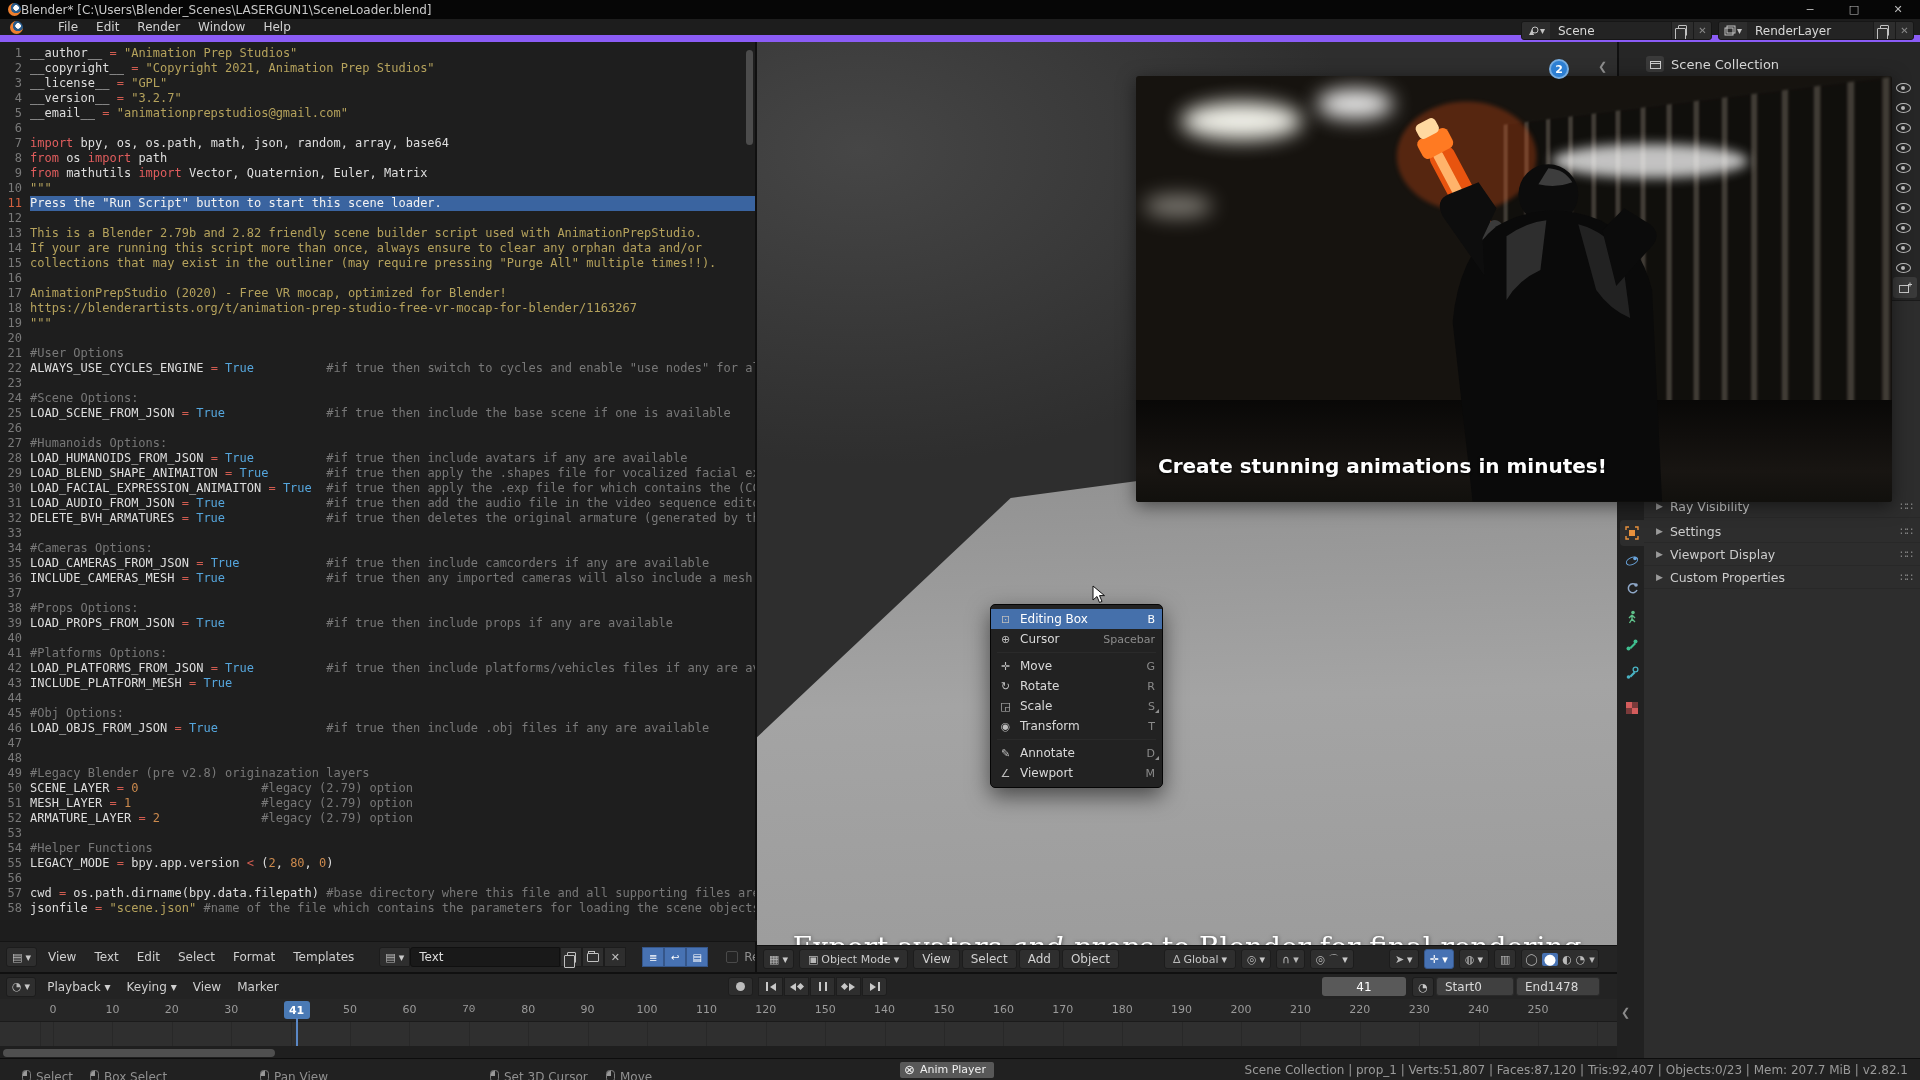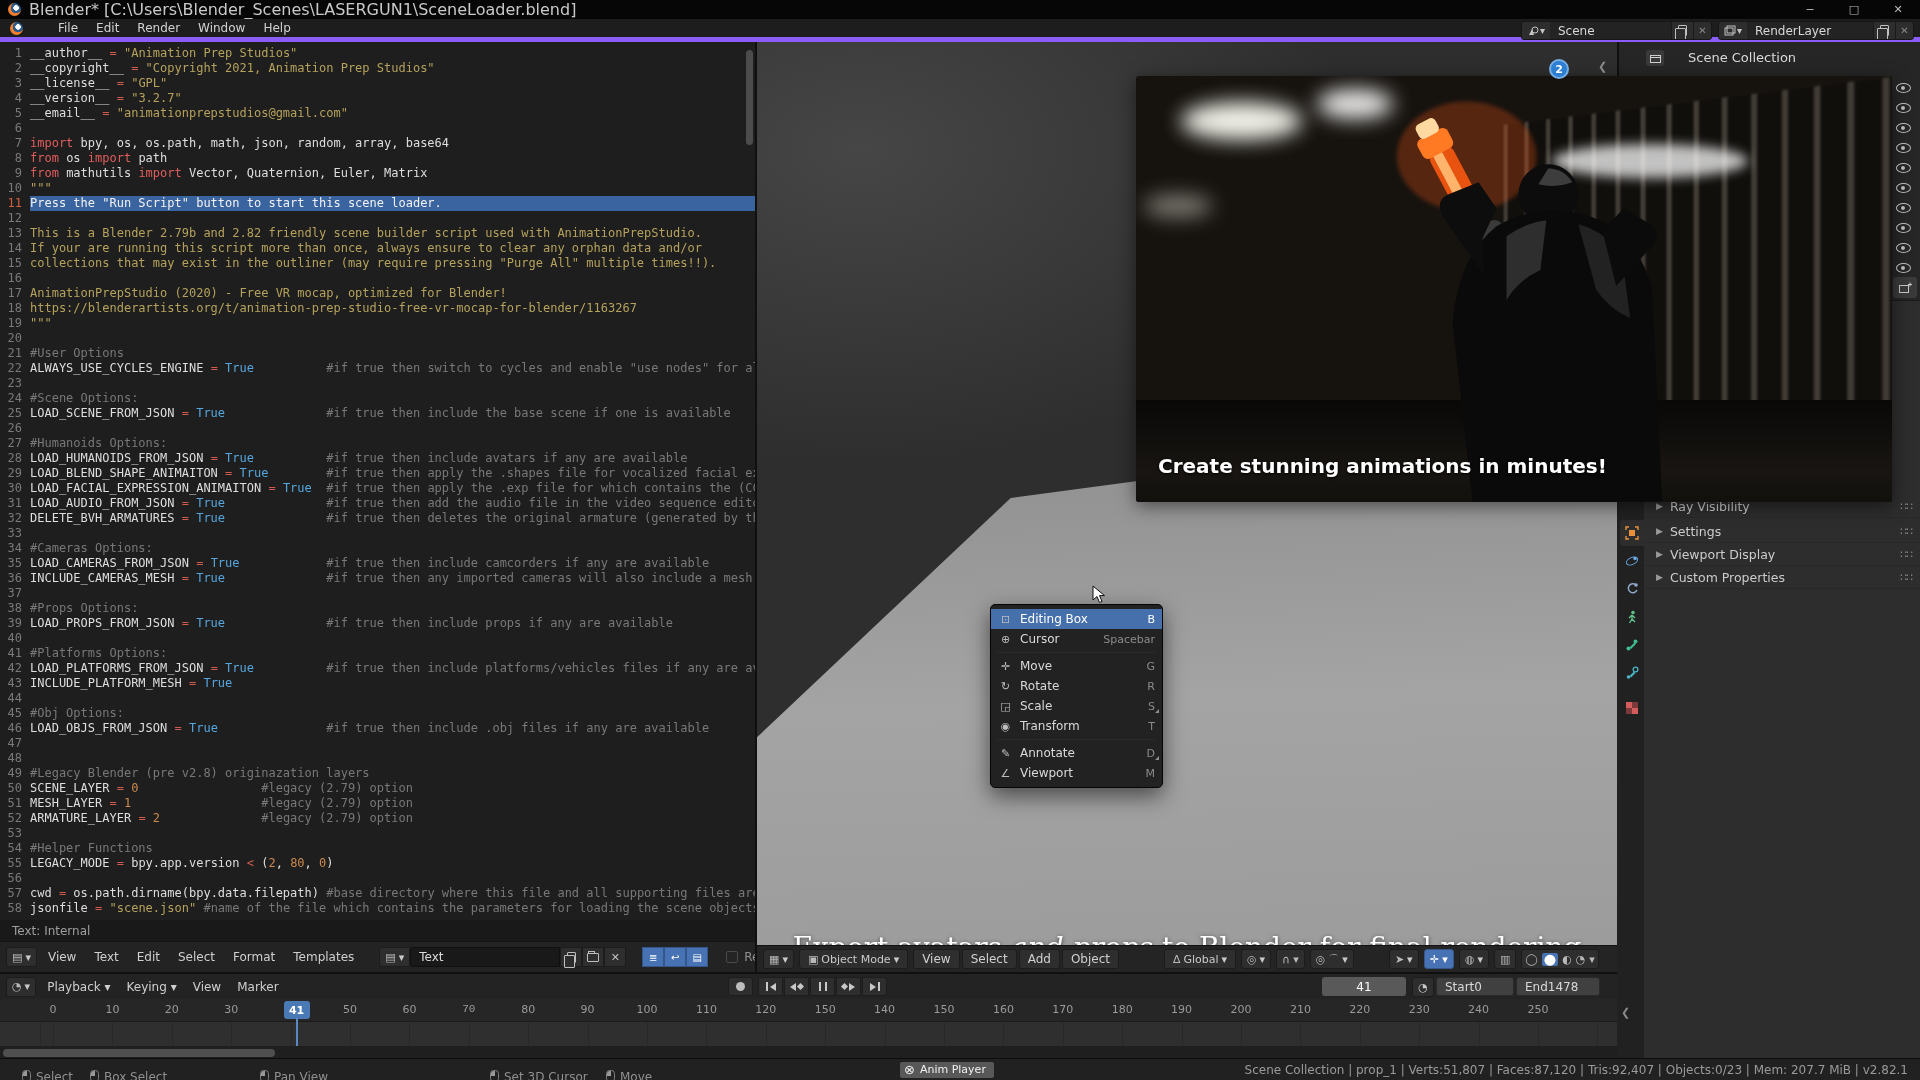--- a/index.html
+++ b/index.html
@@ -1,27 +1,27 @@
 <!DOCTYPE html>
 <html><head>
 <meta charset="utf-8">
 <style>
   *{margin:0;padding:0;box-sizing:border-box}
   html,body{width:1920px;height:1080px;overflow:hidden;background:#111;font-family:"DejaVu Sans","Liberation Sans",sans-serif;-webkit-font-smoothing:antialiased}
   .abs{position:absolute}
   #stage{position:relative;width:1920px;height:1080px;background:#1d1d1d}
 
   
-  #titlebar{left:0;top:0;width:1920px;height:19px;background:#060606;color:#c9c9c9;font-size:16px;display:flex;align-items:center;padding-left:8px;gap:8px}
+  #titlebar{left:0;top:0;width:1920px;height:19px;background:#060606;color:#c9c9c9;font-size:12px;display:flex;align-items:center;padding-left:8px;}
   .winbtn{width:44px;height:19px;display:flex;align-items:center;justify-content:center;color:#bdbdbd;font-size:11px}
   #winbtns{right:0;top:0;display:flex}
   .blogo{width:13px;height:13px;border-radius:50%;background:radial-gradient(circle at 62% 38%,#fff 0 2.5px,#2a5b8a 3px 5px,#ef7f2e 5.5px)}
 
   
-  #topbar{left:0;top:19px;width:1920px;height:23px;background:#1d1d1d;border-bottom:5px solid #8b5cf6;display:flex;align-items:center}
+  #topbar{left:0;top:19px;width:1920px;height:23px;background:#1d1d1d;border-bottom:7px solid #8b5cf6;display:flex;align-items:center}
   #tb-menus{display:flex;align-items:center;margin-left:26px}
   #tb-menus .mi{color:#d2d2d2;font-size:12px;padding:3px 9px;border-radius:3px}
   #tabs{position:absolute;left:256px;top:0;height:23px;display:flex;align-items:stretch}
   .tab{color:#9b9b9b;font-size:12px;padding:4px 11px;border-right:1px solid #141414;display:flex;align-items:center;background:#242424}
   .tab.active{background:#3e3e3e;color:#e9e9e9}
   .tab.addbtn{background:#242424;color:#9b9b9b;padding:4px 8px}
   .dbchip{position:absolute;top:2px;height:19px;display:flex;align-items:center;background:#232323;border:1px solid #161616;border-radius:3px;overflow:hidden}
   .dbchip .ic{width:28px;height:100%;background:#2d2d2d;display:flex;align-items:center;justify-content:center;color:#c3c3c3;font-size:10px;gap:1px}
   .dbchip .nm{flex:1;color:#d8d8d8;font-size:12px;padding:0 8px}
   .dbchip .bt{width:22px;height:100%;background:#2d2d2d;border-left:1px solid #1a1a1a;display:flex;align-items:center;justify-content:center;color:#bdbdbd;font-size:10px}
@@ -82,21 +82,21 @@
   #render{left:1136px;top:76px;width:756px;height:426px;background:#16130f;border-radius:3px;box-shadow:0 4px 18px rgba(0,0,0,.5);overflow:hidden;z-index:30}
   .rl{position:absolute;border-radius:50%;filter:blur(10px)}
   #r-slats{position:absolute;right:-4%;top:6%;width:62%;height:78%;background:repeating-linear-gradient(90deg,rgba(150,142,130,.38) 0 6px,rgba(14,12,10,.92) 6px 30px);transform:perspective(600px) rotateY(-24deg);filter:blur(1.2px);opacity:.85}
   #r-floor{position:absolute;left:0;bottom:0;width:100%;height:24%;background:linear-gradient(#090807,#181512 70%,#11100d)}
   #r-caption{position:absolute;left:22px;bottom:24px;color:#fff;font-size:20px;font-weight:bold;text-shadow:0 1px 3px #000}
   #badge2{left:1549px;top:59px;width:20px;height:20px;border-radius:50%;background:#2d7fd3;border:2px solid #78aee2;color:#fff;font-size:11px;font-weight:bold;display:flex;align-items:center;justify-content:center;z-index:45}
   .chev{color:#8a8a8a;font-size:11px;z-index:46}
 
   
   #rightcol{left:1617px;top:42px;width:303px;height:1016px;background:#262626;border-left:2px solid #101010}
-  #outliner-row{left:1646px;top:50px;height:22px;display:flex;align-items:flex-start;gap:24px;z-index:5}
+  #outliner-row{left:1646px;top:50px;height:22px;display:flex;align-items:flex-end;gap:7px;z-index:5}
   .collic{width:18px;height:16px;background:#3a3a3a;border-radius:3px;display:flex;align-items:center;justify-content:center}
   #outliner-label{color:#dadada;font-size:13px}
   #eyecol{left:1888px;top:78px;width:30px;display:flex;flex-direction:column;align-items:center;z-index:35}
   .eye{width:15px;height:10px;border:1.4px solid #b5b5b5;border-radius:50%;margin:5px 0;position:relative}
   .eye::after{content:"";position:absolute;left:4.2px;top:1.6px;width:4px;height:4px;border-radius:50%;background:#b5b5b5}
   #rc-widgets{z-index:35}
   .dots{color:#8a8a8a;font-size:11px;letter-spacing:-1px}
   
   #props{left:1617px;top:300px;width:303px;height:758px;background:#2d2d2d;border-top:1px solid #1a1a1a}
   #prop-tabs{position:absolute;left:0;top:0;width:27px;height:758px;background:#212121}
@@ -185,23 +185,20 @@
           <span class="copyic"></span>
         </span>
       <span class="bt bx">✕</span>
     </div>
   </div>
 
   <div id="editor" class="abs">
     <div id="code"><div class="line"><span class="ln">1</span><span class="cd"><span class="p">__author__ </span><span class="o">= </span><span class="s">"Animation Prep Studios"</span></span></div><div class="line"><span class="ln">2</span><span class="cd"><span class="p">__copyright__ </span><span class="o">= </span><span class="s">"Copyright 2021, Animation Prep Studios"</span></span></div><div class="line"><span class="ln">3</span><span class="cd"><span class="p">__license__ </span><span class="o">= </span><span class="s">"GPL"</span></span></div><div class="line"><span class="ln">4</span><span class="cd"><span class="p">__version__ </span><span class="o">= </span><span class="s">"3.2.7"</span></span></div><div class="line"><span class="ln">5</span><span class="cd"><span class="p">__email__ </span><span class="o">= </span><span class="s">"animationprepstudios@gmail.com"</span></span></div><div class="line"><span class="ln">6</span><span class="cd"></span></div><div class="line"><span class="ln">7</span><span class="cd"><span class="k">import</span><span class="p"> bpy, os, os.path, math, json, random, array, base64</span></span></div><div class="line"><span class="ln">8</span><span class="cd"><span class="k">from</span><span class="p"> os </span><span class="k">import</span><span class="p"> path</span></span></div><div class="line"><span class="ln">9</span><span class="cd"><span class="k">from</span><span class="p"> mathutils </span><span class="k">import</span><span class="p"> Vector, Quaternion, Euler, Matrix</span></span></div><div class="line"><span class="ln">10</span><span class="cd"><span class="s">"""</span></span></div><div class="line sel"><span class="ln cur">11</span><span class="cd"><span class="s">Press the "Run Script" button to start this scene loader.</span></span></div><div class="line"><span class="ln">12</span><span class="cd"></span></div><div class="line"><span class="ln">13</span><span class="cd"><span class="s">This is a Blender 2.79b and 2.82 friendly scene builder script used with AnimationPrepStudio.</span></span></div><div class="line"><span class="ln">14</span><span class="cd"><span class="s">If your are running this script more than once, always ensure to clear any orphan data and/or</span></span></div><div class="line"><span class="ln">15</span><span class="cd"><span class="s">collections that may exist in the outliner (may require pressing "Purge All" multiple times!!).</span></span></div><div class="line"><span class="ln">16</span><span class="cd"></span></div><div class="line"><span class="ln">17</span><span class="cd"><span class="s">AnimationPrepStudio (2020) - Free VR mocap, optimized for Blender!</span></span></div><div class="line"><span class="ln">18</span><span class="cd"><span class="s">https://blenderartists.org/t/animation-prep-studio-free-vr-mocap-for-blender/1163267</span></span></div><div class="line"><span class="ln">19</span><span class="cd"><span class="s">"""</span></span></div><div class="line"><span class="ln">20</span><span class="cd"></span></div><div class="line"><span class="ln">21</span><span class="cd"><span class="c">#User Options</span></span></div><div class="line"><span class="ln">22</span><span class="cd"><span class="p">ALWAYS_USE_CYCLES_ENGINE </span><span class="o">= </span><span class="b">True</span><span class="p">          </span><span class="c">#if true then switch to cycles and enable "use nodes" for al</span></span></div><div class="line"><span class="ln">23</span><span class="cd"></span></div><div class="line"><span class="ln">24</span><span class="cd"><span class="c">#Scene Options:</span></span></div><div class="line"><span class="ln">25</span><span class="cd"><span class="p">LOAD_SCENE_FROM_JSON </span><span class="o">= </span><span class="b">True</span><span class="p">              </span><span class="c">#if true then include the base scene if one is available</span></span></div><div class="line"><span class="ln">26</span><span class="cd"></span></div><div class="line"><span class="ln">27</span><span class="cd"><span class="c">#Humanoids Options:</span></span></div><div class="line"><span class="ln">28</span><span class="cd"><span class="p">LOAD_HUMANOIDS_FROM_JSON </span><span class="o">= </span><span class="b">True</span><span class="p">          </span><span class="c">#if true then include avatars if any are available</span></span></div><div class="line"><span class="ln">29</span><span class="cd"><span class="p">LOAD_BLEND_SHAPE_ANIMAITON </span><span class="o">= </span><span class="b">True</span><span class="p">        </span><span class="c">#if true then apply the .shapes file for vocalized facial ex</span></span></div><div class="line"><span class="ln">30</span><span class="cd"><span class="p">LOAD_FACIAL_EXPRESSION_ANIMAITON </span><span class="o">= </span><span class="b">True</span><span class="p">  </span><span class="c">#if true then apply the .exp file for which contains the (CC</span></span></div><div class="line"><span class="ln">31</span><span class="cd"><span class="p">LOAD_AUDIO_FROM_JSON </span><span class="o">= </span><span class="b">True</span><span class="p">              </span><span class="c">#if true then add the audio file in the video sequence edito</span></span></div><div class="line"><span class="ln">32</span><span class="cd"><span class="p">DELETE_BVH_ARMATURES </span><span class="o">= </span><span class="b">True</span><span class="p">              </span><span class="c">#if true then deletes the original armature (generated by th</span></span></div><div class="line"><span class="ln">33</span><span class="cd"></span></div><div class="line"><span class="ln">34</span><span class="cd"><span class="c">#Cameras Options:</span></span></div><div class="line"><span class="ln">35</span><span class="cd"><span class="p">LOAD_CAMERAS_FROM_JSON </span><span class="o">= </span><span class="b">True</span><span class="p">            </span><span class="c">#if true then include camcorders if any are available</span></span></div><div class="line"><span class="ln">36</span><span class="cd"><span class="p">INCLUDE_CAMERAS_MESH </span><span class="o">= </span><span class="b">True</span><span class="p">              </span><span class="c">#if true then any imported cameras will also include a mesh</span></span></div><div class="line"><span class="ln">37</span><span class="cd"></span></div><div class="line"><span class="ln">38</span><span class="cd"><span class="c">#Props Options:</span></span></div><div class="line"><span class="ln">39</span><span class="cd"><span class="p">LOAD_PROPS_FROM_JSON </span><span class="o">= </span><span class="b">True</span><span class="p">              </span><span class="c">#if true then include props if any are available</span></span></div><div class="line"><span class="ln">40</span><span class="cd"></span></div><div class="line"><span class="ln">41</span><span class="cd"><span class="c">#Platforms Options:</span></span></div><div class="line"><span class="ln">42</span><span class="cd"><span class="p">LOAD_PLATFORMS_FROM_JSON </span><span class="o">= </span><span class="b">True</span><span class="p">          </span><span class="c">#if true then include platforms/vehicles files if any are av</span></span></div><div class="line"><span class="ln">43</span><span class="cd"><span class="p">INCLUDE_PLATFORM_MESH </span><span class="o">= </span><span class="b">True</span></span></div><div class="line"><span class="ln">44</span><span class="cd"></span></div><div class="line"><span class="ln">45</span><span class="cd"><span class="c">#Obj Options:</span></span></div><div class="line"><span class="ln">46</span><span class="cd"><span class="p">LOAD_OBJS_FROM_JSON </span><span class="o">= </span><span class="b">True</span><span class="p">               </span><span class="c">#if true then include .obj files if any are available</span></span></div><div class="line"><span class="ln">47</span><span class="cd"></span></div><div class="line"><span class="ln">48</span><span class="cd"></span></div><div class="line"><span class="ln">49</span><span class="cd"><span class="c">#Legacy Blender (pre v2.8) originazation layers</span></span></div><div class="line"><span class="ln">50</span><span class="cd"><span class="p">SCENE_LAYER </span><span class="o">= </span><span class="n">0</span><span class="p">                 </span><span class="c">#legacy (2.79) option</span></span></div><div class="line"><span class="ln">51</span><span class="cd"><span class="p">MESH_LAYER </span><span class="o">= </span><span class="n">1</span><span class="p">                  </span><span class="c">#legacy (2.79) option</span></span></div><div class="line"><span class="ln">52</span><span class="cd"><span class="p">ARMATURE_LAYER </span><span class="o">= </span><span class="n">2</span><span class="p">              </span><span class="c">#legacy (2.79) option</span></span></div><div class="line"><span class="ln">53</span><span class="cd"></span></div><div class="line"><span class="ln">54</span><span class="cd"><span class="c">#Helper Functions</span></span></div><div class="line"><span class="ln">55</span><span class="cd"><span class="p">LEGACY_MODE </span><span class="o">= </span><span class="p">bpy.app.version </span><span class="o">&lt; </span><span class="p">(</span><span class="n">2</span><span class="p">, </span><span class="n">80</span><span class="p">, </span><span class="n">0</span><span class="p">)</span></span></div><div class="line"><span class="ln">56</span><span class="cd"></span></div><div class="line"><span class="ln">57</span><span class="cd"><span class="p">cwd </span><span class="o">= </span><span class="p">os.path.dirname(bpy.data.filepath) </span><span class="c">#base directory where this file and all supporting files are</span></span></div><div class="line"><span class="ln">58</span><span class="cd"><span class="p">jsonfile </span><span class="o">= </span><span class="s">"scene.json"</span><span class="c"> #name of the file which contains the parameters for loading the scene objects</span></span></div></div>
   </div>
   <div id="ed-scroll" class="abs"></div>
-  <div id="ed-info" class="abs">
-    <span>Text: Internal</span>
-  </div>
   <div id="ed-footer" class="abs">
     <span class="chip"><span class="icg">▤</span>▾</span>
     <span id="ed-menus" style="display:flex">
         <span class="hmenu">View</span>
         <span class="hmenu">Text</span>
         <span class="hmenu">Edit</span>
         <span class="hmenu">Select</span>
         <span class="hmenu">Format</span>
         <span class="hmenu">Templates</span>
       </span>

